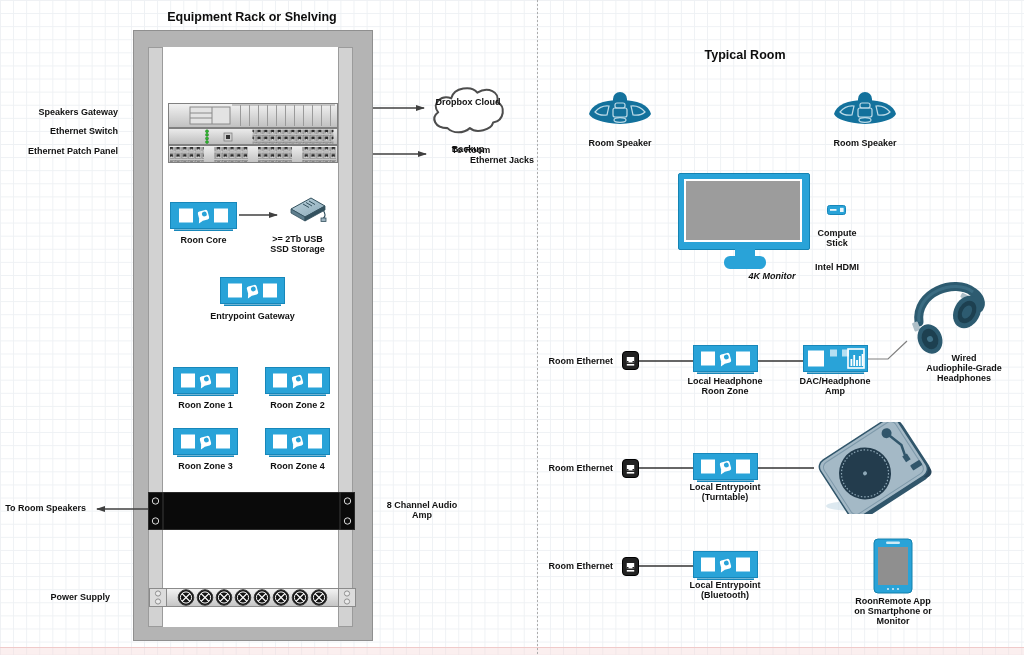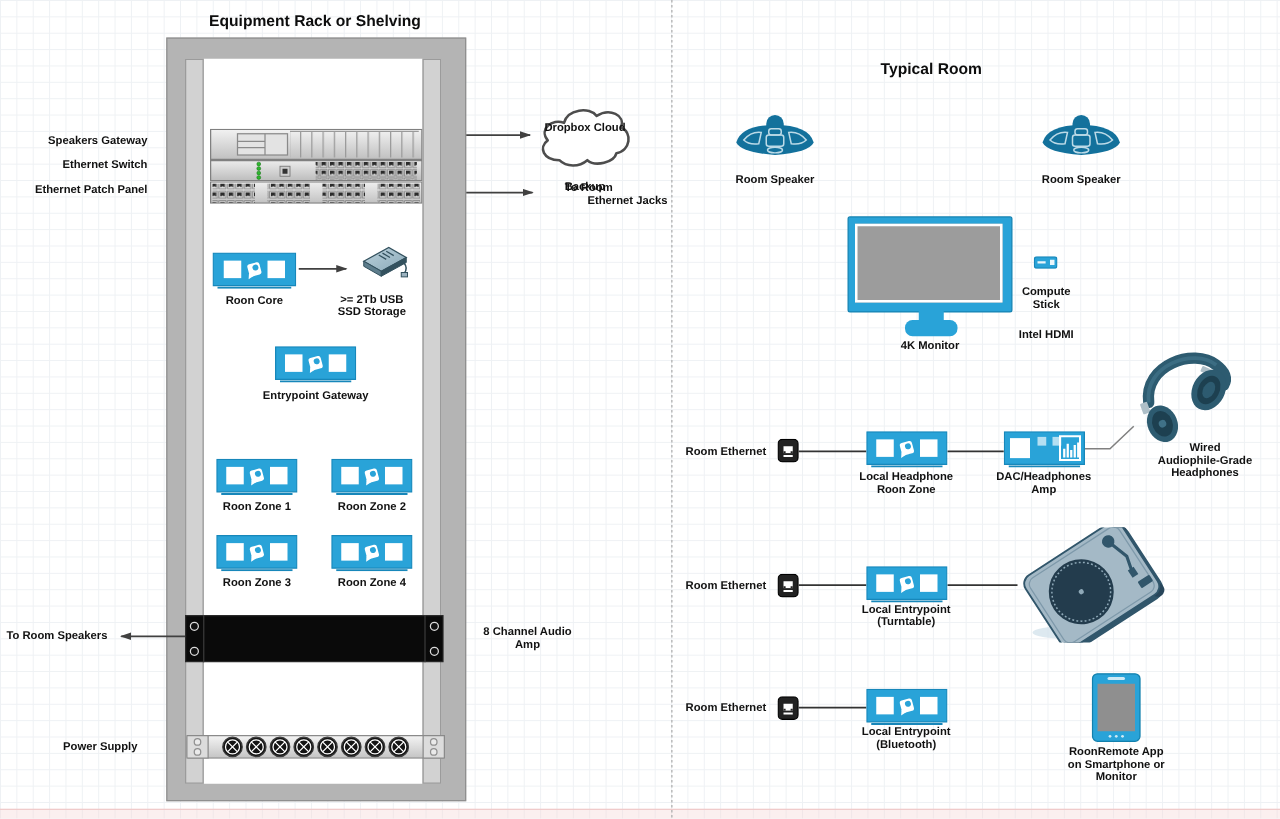--- a/index.html
+++ b/index.html
@@ -332,21 +332,21 @@
       </g>
     </svg>
   </div>
   <div class="lbl" style="left:815px;top:138px;width:100px;">Room Speaker</div>
 
   <div class="monitor-outer">
     <div class="monitor-screen"></div>
   </div>
   <div class="monitor-neck"></div>
   <div class="monitor-base"></div>
-  <div class="lbl" style="left:694px;top:271px;width:100px;">4K Monitor</div>
+  <div class="lbl" style="left:722px;top:271px;width:100px;font-style:italic;">4K Monitor</div>
 
   <div class="node" style="left:827px;top:205px;">
     <svg width="19" height="10" viewBox="0 0 19 10">
       <rect x="0.5" y="0.5" width="18" height="9" rx="2" fill="#29a3d8" stroke="#1787ba"></rect>
       <rect x="3" y="4" width="6.5" height="1.8" fill="#fff" opacity="0.9"></rect>
       <rect x="13" y="2.8" width="3.6" height="4.2" fill="#fff" opacity="0.9"></rect>
     </svg>
   </div>
   <div class="lbl" style="left:807px;top:218px;width:60px;margin-top:44px;">Intel HDMI</div>
   <div class="lbl" style="left:807px;top:228px;width:60px;">Compute</div>
@@ -386,21 +386,21 @@
       <rect x="39" y="4.5" width="7" height="7" fill="#cdeaf7" opacity="0.85"></rect>
       <rect x="45" y="4" width="16" height="19" fill="none" stroke="#fff" stroke-width="1.6"></rect>
       <rect x="47.5" y="14" width="1.8" height="7" fill="#fff"></rect>
       <rect x="50.3" y="10" width="1.8" height="11" fill="#fff"></rect>
       <rect x="53.1" y="15" width="1.8" height="6" fill="#fff"></rect>
       <rect x="55.9" y="11" width="1.8" height="10" fill="#fff"></rect>
       <rect x="58.7" y="9" width="1.8" height="12" fill="#fff"></rect>
       <rect x="4" y="27.4" width="57" height="1.6" fill="#1787ba"></rect>
     </svg>
   </div>
-  <div class="lbl" style="left:795px;top:376px;width:80px;">DAC/Headphones</div>
+  <div class="lbl" style="left:795px;top:376px;width:80px;">DAC/Headphone</div>
   <div class="lbl" style="left:795px;top:386px;width:80px;">Amp</div>
 
   <div class="node" style="left:903px;top:276px;">
     <svg width="88" height="82" viewBox="0 0 88 82">
       <path d="M16,46 C12,16 52,2 70,16 C77,21 79,27 76,32" stroke="#2d5b70" stroke-width="9" fill="none" stroke-linecap="round"></path>
       <path d="M16,46 C12,16 52,2 70,16" stroke="#3f7187" stroke-width="3" fill="none" opacity="0.8"></path>
       <rect x="58" y="18" width="9" height="5" rx="1" fill="#aebfc8" transform="rotate(25 62 20)"></rect>
       <g transform="translate(64,36) rotate(28)">
         <ellipse rx="13" ry="17" fill="#2d5b70"></ellipse>
         <ellipse rx="8.5" ry="12" fill="#1d4050"></ellipse>

